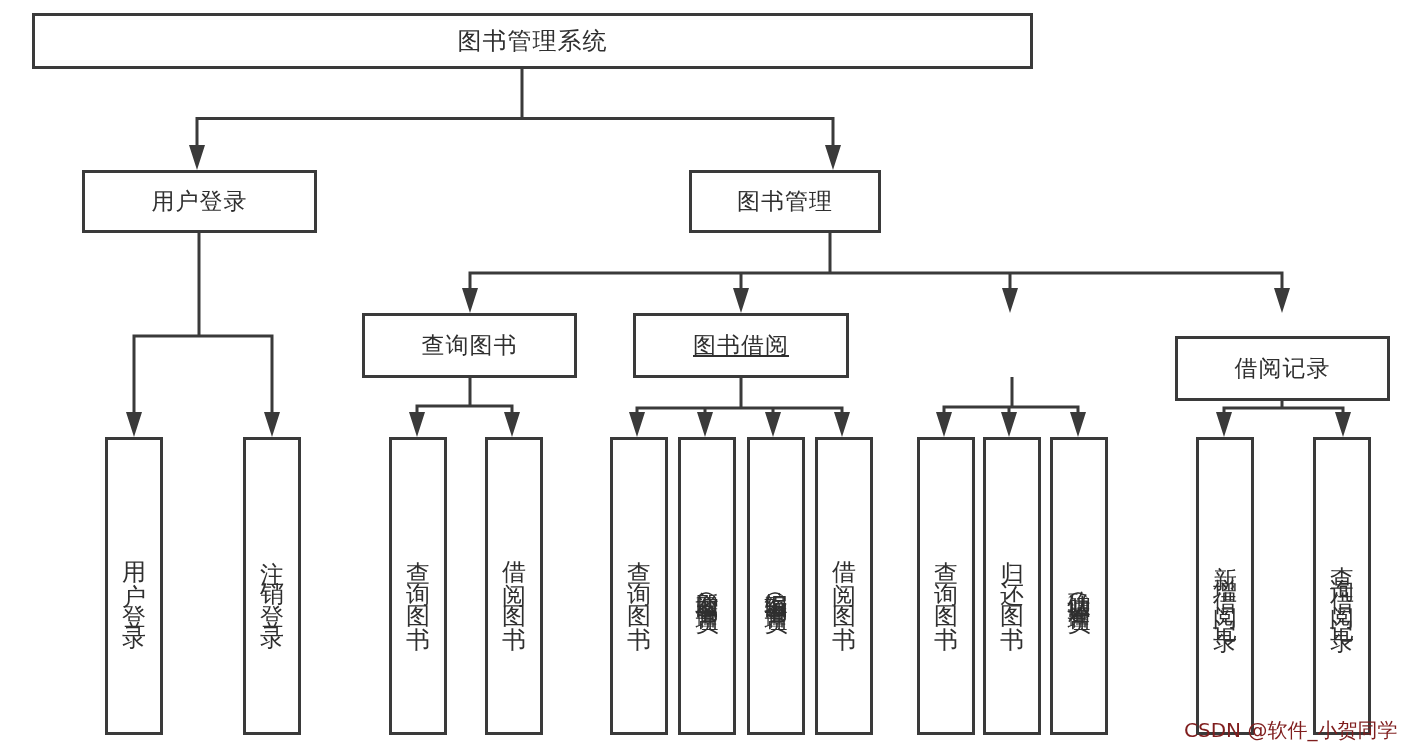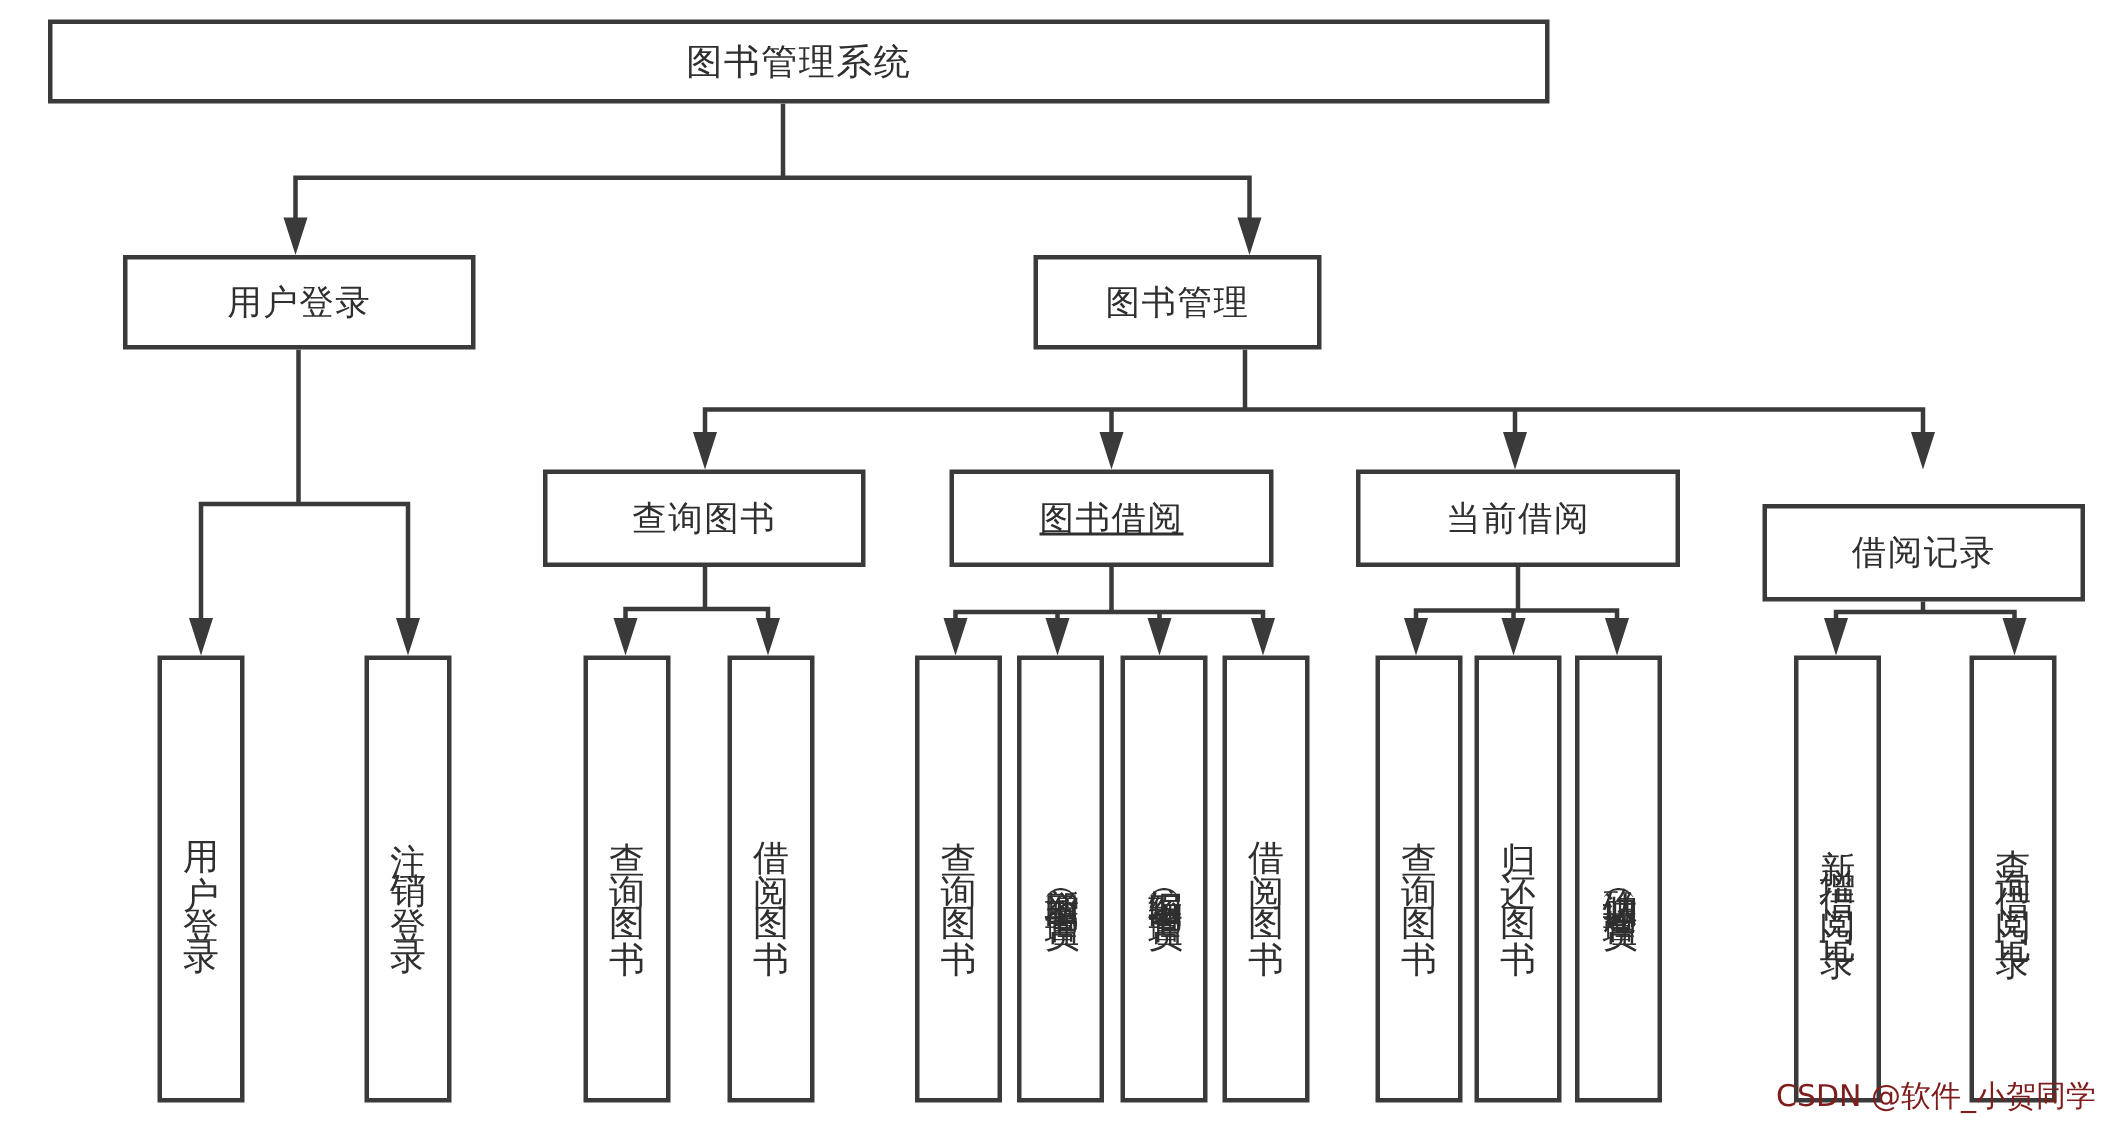--- a/index.html
+++ b/index.html
@@ -92,23 +92,20 @@
   <div class="node" style="left:689px; top:170px; width:192px; height:63px;">
     <span class="hlabel">图书管理</span>
   </div>
 
   <div class="node" style="left:362px; top:313px; width:215px; height:65px;">
     <span class="hlabel">查询图书</span>
   </div>
   <div class="node" style="left:633px; top:313px; width:216px; height:65px;text-decoration:underline;">
     <span class="hlabel">图书借阅</span>
   </div>
-  <div class="node" style="left:904px; top:313px; width:216px; height:65px;">
-    <span class="hlabel">当前借阅</span>
-  </div>
   <div class="node" style="left:1175px; top:313px; width:215px; height:65px;margin-top:23px;">
     <span class="hlabel">借阅记录</span>
   </div>
 
   <div class="node leaf" style="left:105px;">
     <span class="vlabel v-loose">用户登录</span>
   </div>
   <div class="node leaf" style="left:243px;">
     <span class="vlabel v-loose">注销登录</span>
   </div>

